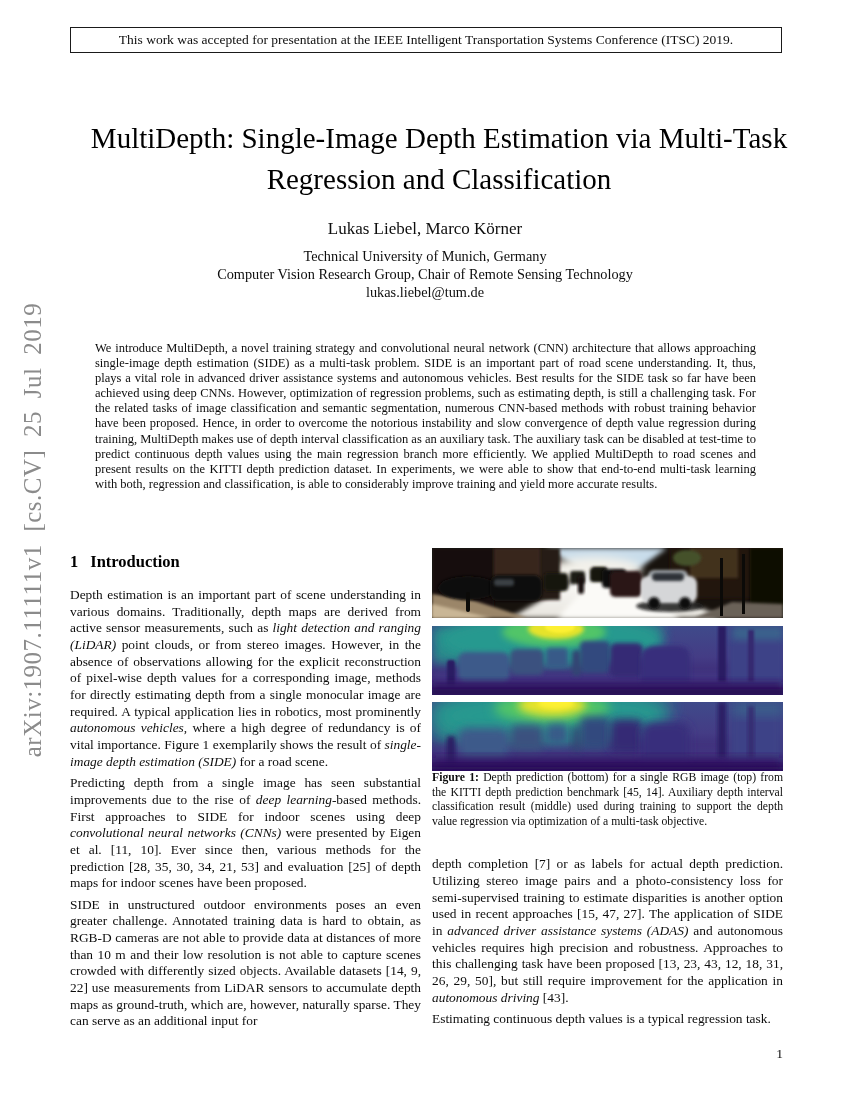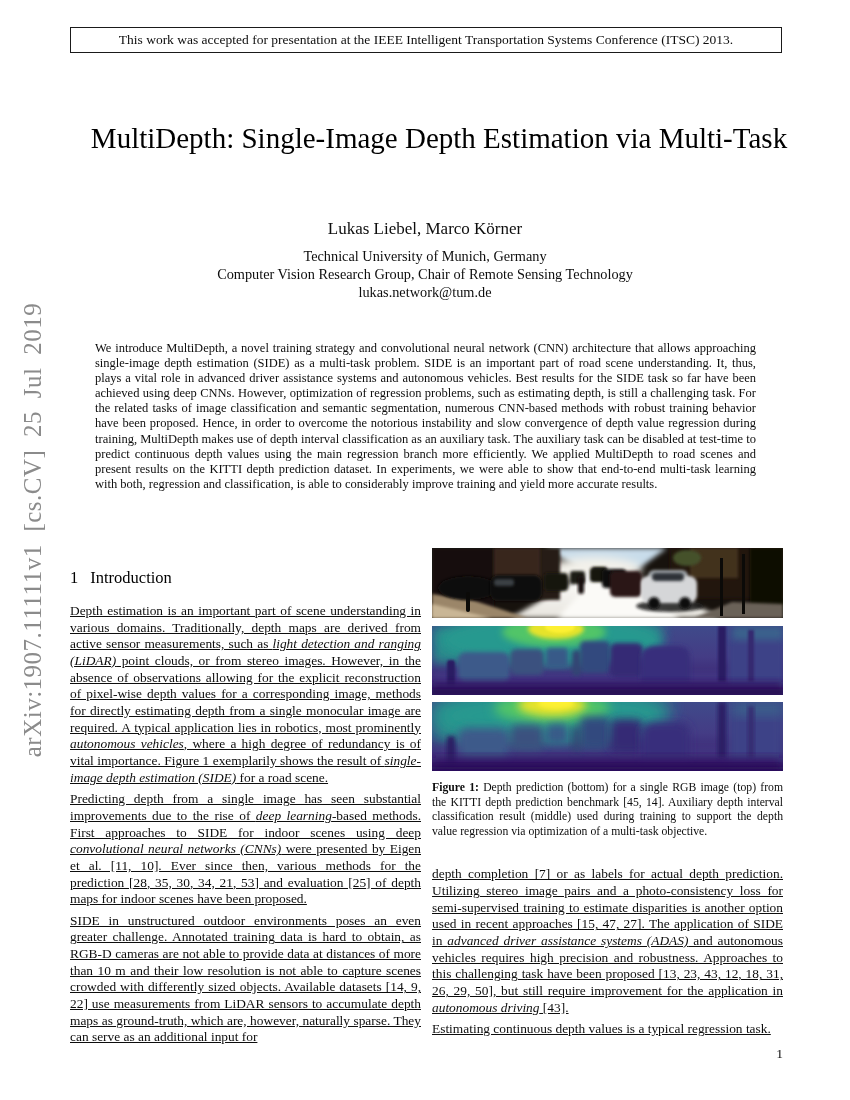--- a/index.html
+++ b/index.html
@@ -38,60 +38,59 @@
     position:absolute; left:95px; top:341px; width:661px;
     font-size:12.5px; line-height:15.1px; text-align:justify;
   }
   .columns {
     position:absolute; left:70px; top:548px; width:714px;
     display:flex; gap:11px;
   }
   .col { width:351px; }
   .col-left { padding-top:4px; }
   .section-heading {
-    font-size:16.5px; font-weight:normal; margin:16px 0 15px 0; color:#000;
+    font-size:16.5px; font-weight:bold; margin:0 0 15px 0; color:#000;
   }
   .section-heading .secnum { margin-right:12px; }
   .body-par {
     font-size:13.4px; line-height:16.65px; text-align:justify;
     margin:0 0 5px 0;
-    text-decoration:underline;
   }
   .figure-panel { display:block; width:351px; }
   .panel-rgb   { height:70px; margin-bottom:8px; }
   .panel-class { height:69px; margin-bottom:7px; }
   .panel-reg   { height:69px; }
   .fig-caption {
-    margin-top:10px; font-size:11.7px; line-height:14.6px; text-align:justify;
+    margin-top:0; font-size:11.7px; line-height:14.6px; text-align:justify;
   }
   .right-body { margin-top:27px; }
   .page-number {
     position:absolute; top:1046px; left:70px; width:713px;
     text-align:right; font-size:13.5px;
   }
 </style>
 </head>
 <body>
 
 <div class="page">
 
   <div class="banner">
-    <span>This work was accepted for presentation at the IEEE Intelligent Transportation Systems Conference (ITSC) 2013.</span>
+    <span>This work was accepted for presentation at the IEEE Intelligent Transportation Systems Conference (ITSC) 2019.</span>
   </div>
 
   <div class="arxiv-label">arXiv:1907.11111v1 [cs.CV] 25 Jul 2019</div>
 
-  <h1 class="title" style="margin:0; font-weight:normal;padding-left:14px;"><span>MultiDepth: Single-Image Depth Estimation via Multi-Task</span><br></h1>
+  <h1 class="title" style="margin:0; font-weight:normal;padding-left:14px;"><span>MultiDepth: Single-Image Depth Estimation via Multi-Task</span><br><span>Regression and Classification</span></h1>
 
   <div class="authors">Lukas Liebel, Marco Körner</div>
 
   <div class="affiliation">
     <div>Technical University of Munich, Germany</div>
     <div>Computer Vision Research Group, Chair of Remote Sensing Technology</div>
-    <div>lukas.network@tum.de</div>
+    <div>lukas.liebel@tum.de</div>
   </div>
 
   <div class="abstract">We introduce MultiDepth, a novel training strategy and convolutional neural network (CNN) architecture that allows approaching single-image depth estimation (SIDE) as a multi-task problem. SIDE is an important part of road scene understanding. It, thus, plays a vital role in advanced driver assistance systems and autonomous vehicles. Best results for the SIDE task so far have been achieved using deep CNNs. However, optimization of regression problems, such as estimating depth, is still a challenging task. For the related tasks of image classification and semantic segmentation, numerous CNN-based methods with robust training behavior have been proposed. Hence, in order to overcome the notorious instability and slow convergence of depth value regression during training, MultiDepth makes use of depth interval classification as an auxiliary task. The auxiliary task can be disabled at test-time to predict continuous depth values using the main regression branch more efficiently. We applied MultiDepth to road scenes and present results on the KITTI depth prediction dataset. In experiments, we were able to show that end-to-end multi-task learning with both, regression and classification, is able to considerably improve training and yield more accurate results.</div>
 
   <div class="columns">
 
     <div class="col col-left">
       <h2 class="section-heading"><span class="secnum">1</span><span>Introduction</span></h2>
       <p class="body-par"><span>Depth estimation is an important part of scene understanding in various domains. Traditionally, depth maps are derived from active sensor measurements, such as </span><span style="font-style: italic;">light detection and ranging (LiDAR)</span><span> point clouds, or from stereo images. However, in the absence of observations allowing for the explicit reconstruction of pixel-wise depth values for a corresponding image, methods for directly estimating depth from a single monocular image are required. A typical application lies in robotics, most prominently </span><span style="font-style: italic;">autonomous vehicles</span><span>, where a high degree of redundancy is of vital importance. Figure 1 exemplarily shows the result of </span><span style="font-style: italic;">single-image depth estimation (SIDE)</span><span> for a road scene.</span></p>
       <p class="body-par"><span>Predicting depth from a single image has seen substantial improvements due to the rise of </span><span style="font-style: italic;">deep learning</span><span>-based methods. First approaches to SIDE for indoor scenes using deep </span><span style="font-style: italic;">convolutional neural networks (CNNs)</span><span> were presented by Eigen et al. [11, 10]. Ever since then, various methods for the prediction [28, 35, 30, 34, 21, 53] and evaluation [25] of depth maps for indoor scenes have been proposed.</span></p>

